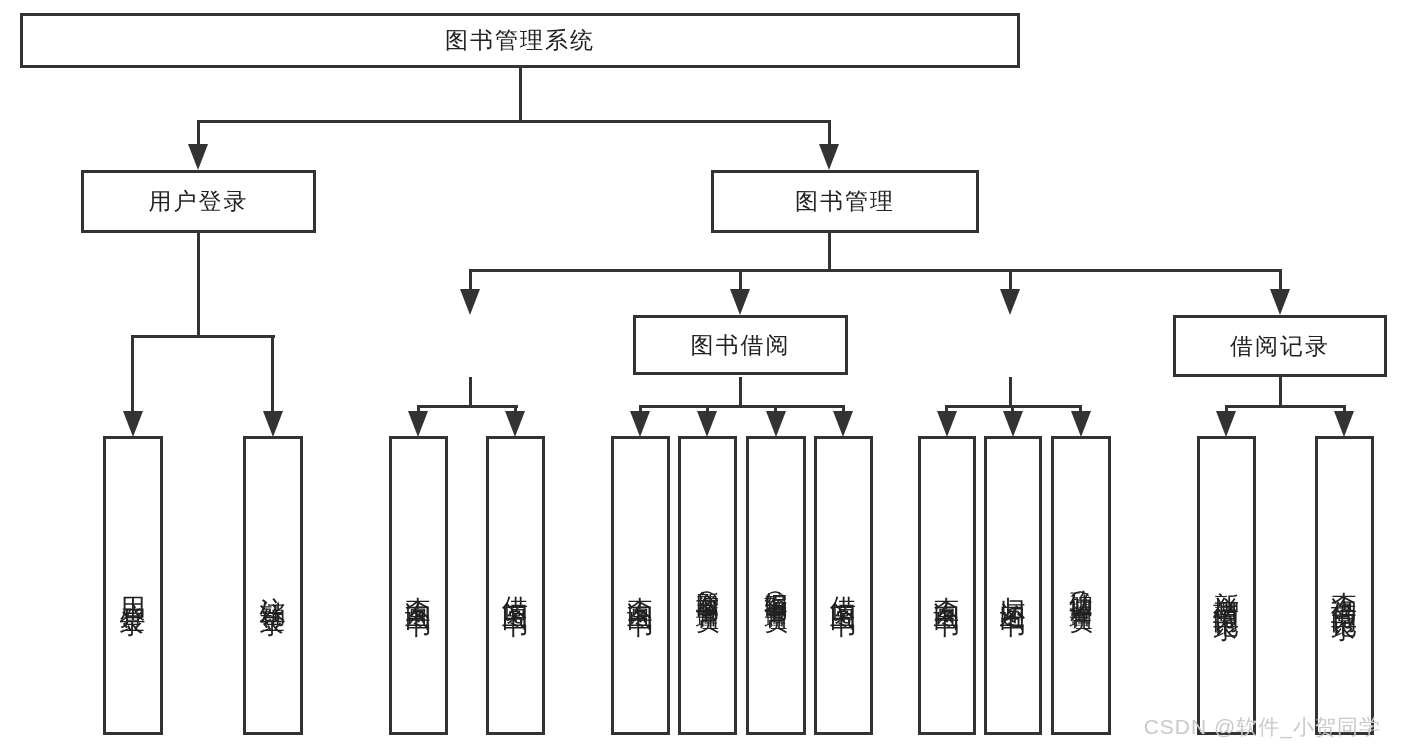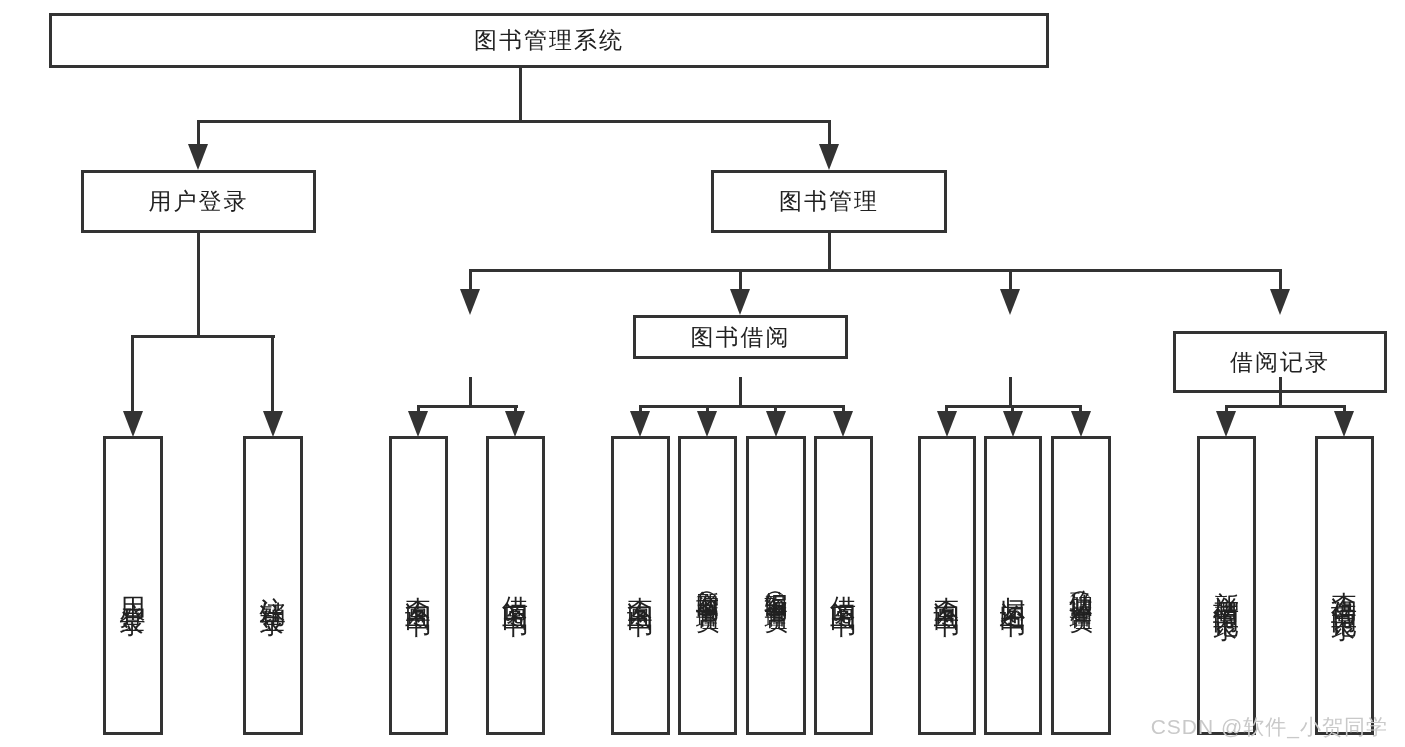--- a/index.html
+++ b/index.html
@@ -30,48 +30,48 @@
     font-size:26px;letter-spacing:5px;line-height:1;white-space:nowrap;
   }
   .leaf.tall-text .vtxt{font-size:23px;letter-spacing:3px;}
   .ln{position:absolute;background:var(--line);}
   .arr{
     position:absolute;width:0;height:0;
     border-left:10px solid transparent;border-right:10px solid transparent;
     border-top:26px solid var(--line);
   }
   .watermark{
-    position:absolute;right:17px;top:713px;z-index:10;
+    position:absolute;right:24px;top:713px;z-index:10;
     font-size:21px;letter-spacing:1px;color:var(--watermark);white-space:nowrap;
   }
 </style>
 </head>
 <body>
 
 <div id="stage">
 
-  <div class="box" style="left:20px;top:13px;width:1000px;height:55px;margin-left:29px;">
+  <div class="box" style="left:20px;top:13px;width:1000px;height:55px;">
     <span class="lbl">图书管理系统</span>
   </div>
 
   <div class="box" style="left:81px;top:170px;width:235px;height:63px;">
     <span class="lbl">用户登录</span>
   </div>
 
-  <div class="box" style="left:711px;top:170px;width:236px;height:63px;text-align:center;">
+  <div class="box" style="left:711px;top:170px;width:268px;height:63px;text-align:center;">
     <span class="lbl">图书管理</span>
   </div>
 
 
-  <div class="box" style="left:633px;top:315px;width:215px;height:44px;">
+  <div class="box" style="left:633px;top:315px;width:215px;height:60px;">
     <span class="lbl">图书借阅</span>
   </div>
 
 
-  <div class="box" style="left:1173px;top:315px;width:214px;height:62px;margin-top:16px;">
+  <div class="box" style="left:1173px;top:315px;width:214px;height:62px;">
     <span class="lbl">借阅记录</span>
   </div>
 
   <div class="leaf" style="left:103px;width:60px;">
     <span class="vtxt">用户登录</span>
   </div>
   <div class="leaf" style="left:243px;width:60px;">
     <span class="vtxt">注销登录</span>
   </div>
 

